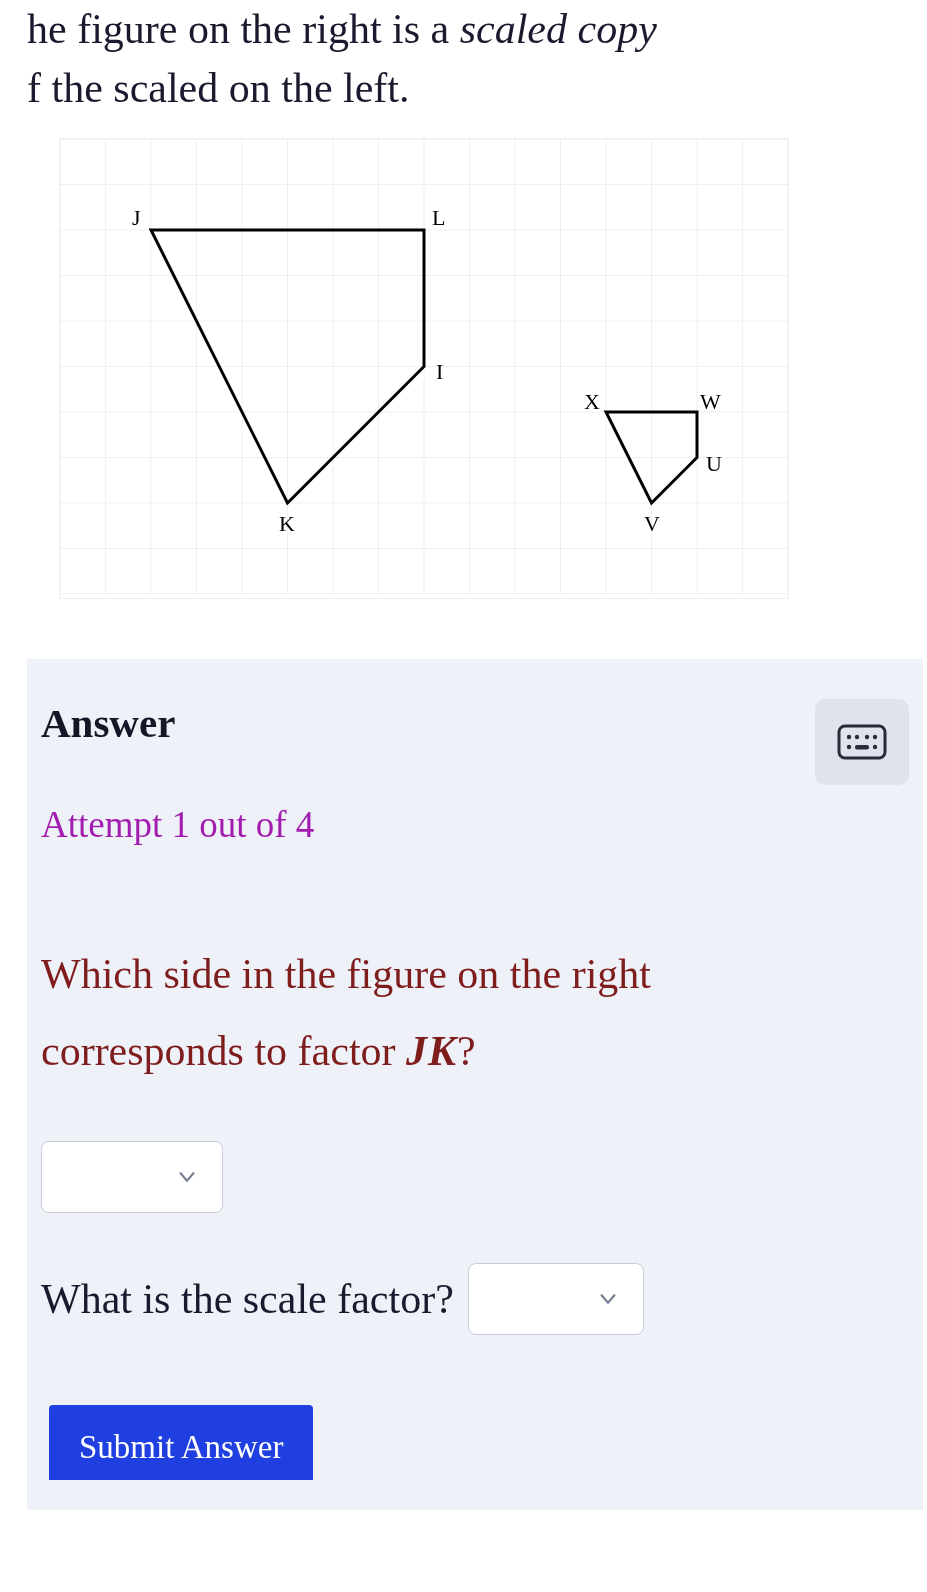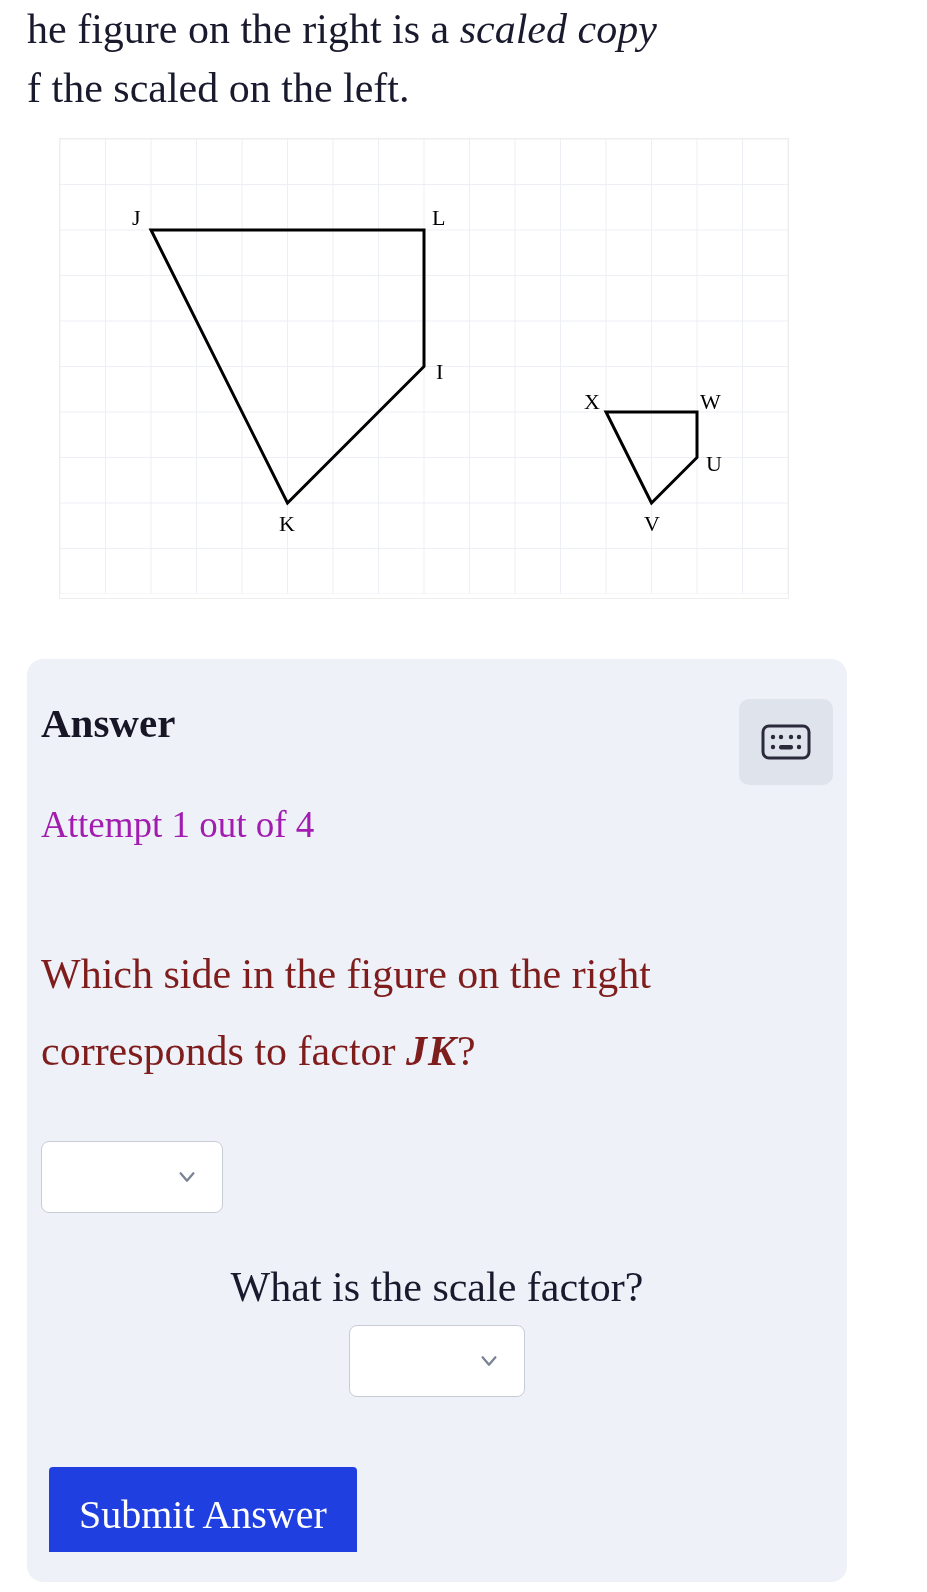--- a/index.html
+++ b/index.html
@@ -22,22 +22,21 @@
 .graph {
   border:1px solid #eee;
   display:inline-block;
   background:#fff;
 }
 .answer-panel {
   background:#eef1f8;
   margin-top:60px;
   padding:40px 14px 30px 14px;
   position:relative;
-  width:820px;
-  border-radius:16px;
+  width:896px;
 }
 .answer-header {
   display:flex;
   justify-content:space-between;
   align-items:flex-start;
 }
 .answer-title {
   font-size:41px;
   font-weight:bold;
   color:#161626;
@@ -65,21 +64,20 @@
 .question .italic { }
 .question .mathvar { font-style:italic; font-family:'Times New Roman', serif; letter-spacing:1px;font-weight:bold; }
 .select-row1 { margin-top:50px; }
 .select-row2 {
   margin-top:50px;
   display:flex;
   align-items:center;
   gap:14px;
   font-size:42px;
   color:#1a1a2e;
-  flex-direction:column;
 }
 .select-box {
   border:1px solid #c8ccd6;
   border-radius:8px;
   background:#fff;
   height:72px;
   display:inline-flex;
   align-items:center;
   justify-content:flex-end;
   padding:0 24px;
@@ -87,21 +85,21 @@
 .select1 { width:182px; }
 .select2 { width:176px; }
 .chevron {
   width:22px;
   height:22px;
 }
 .submit-row { margin-top:70px; padding-left:8px; }
 .submit-btn {
   background:#1f3fe0;
   color:#fff;
-  font-size:40px;
+  font-size:33px;
   padding:24px 30px 14px 30px;
   border-radius:4px 4px 0 0;
   display:inline-block;
   font-family: Georgia, serif;
 }
 .page-wrap { position:relative;padding-left:27px; }
 </style>
 </head>
 <body>
 

